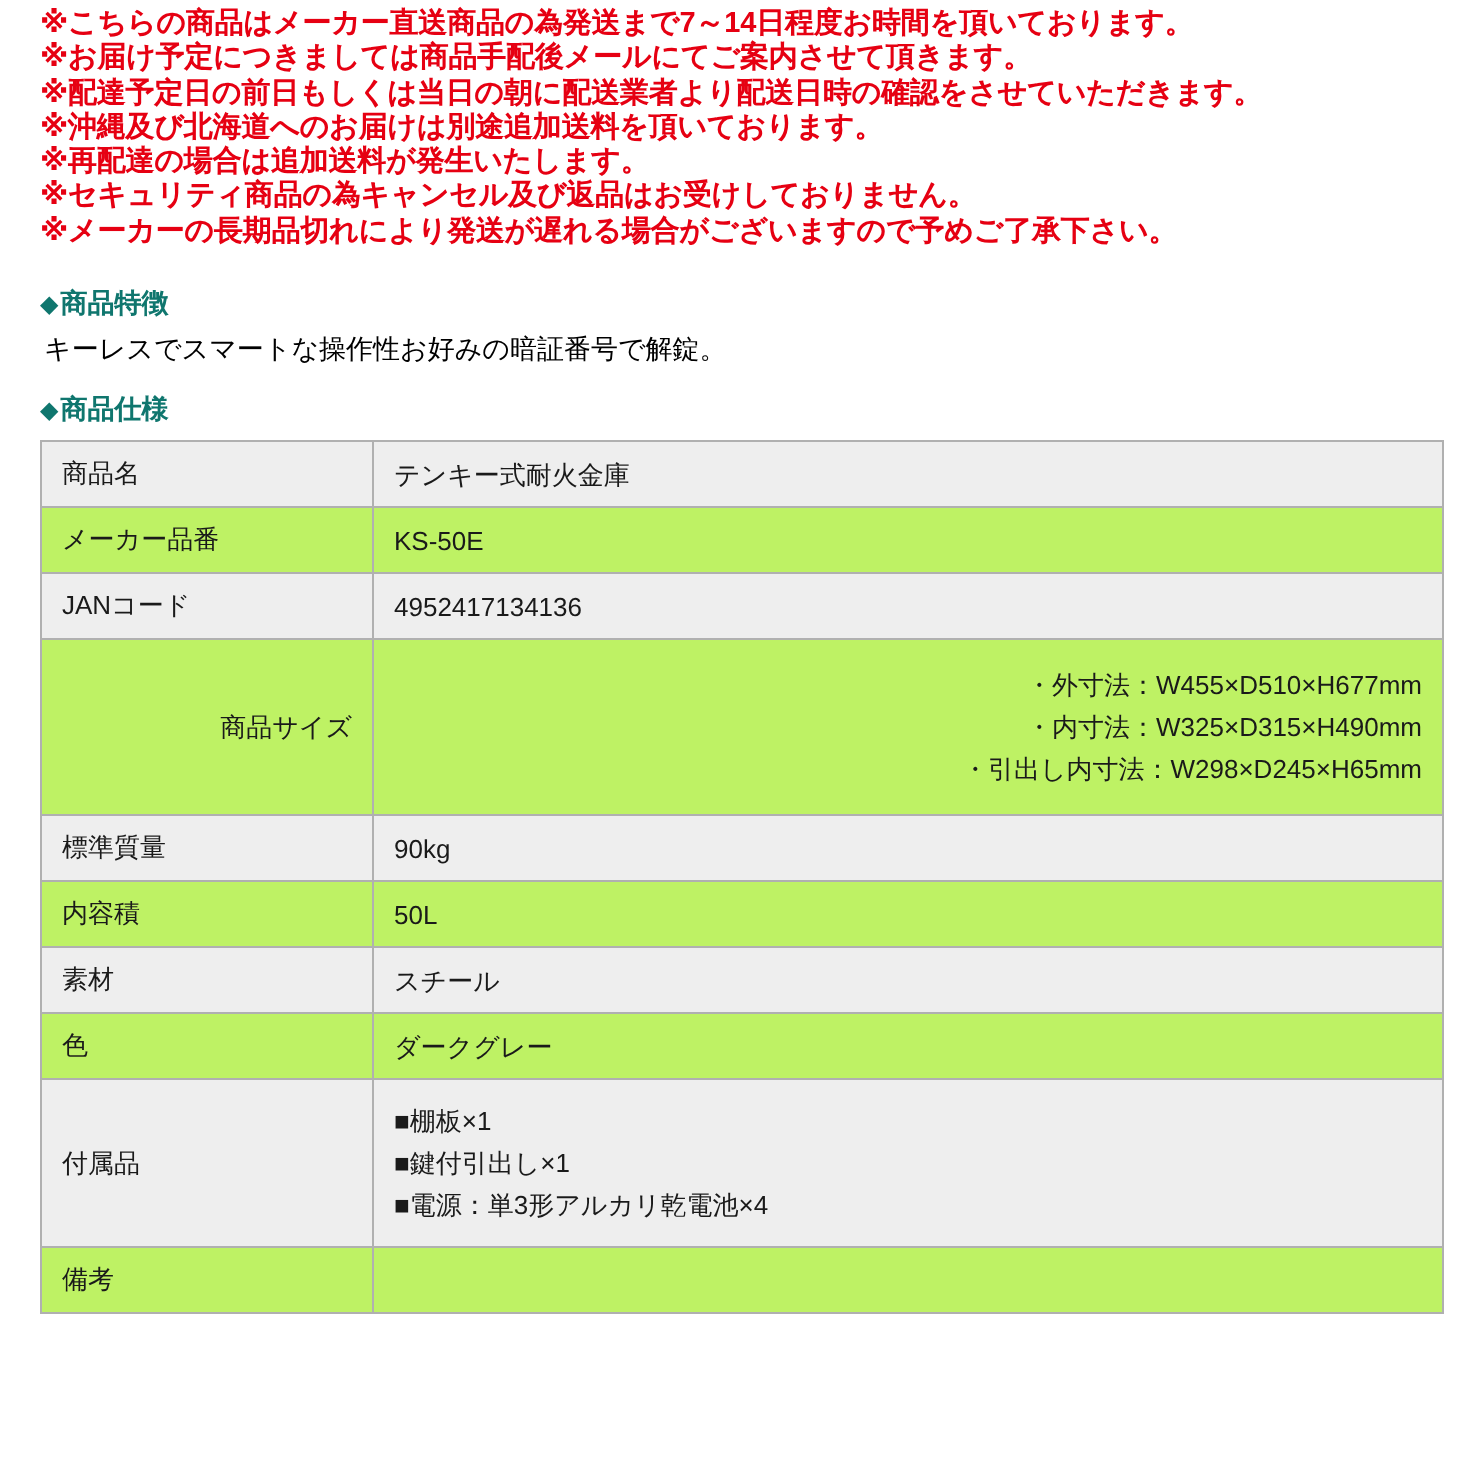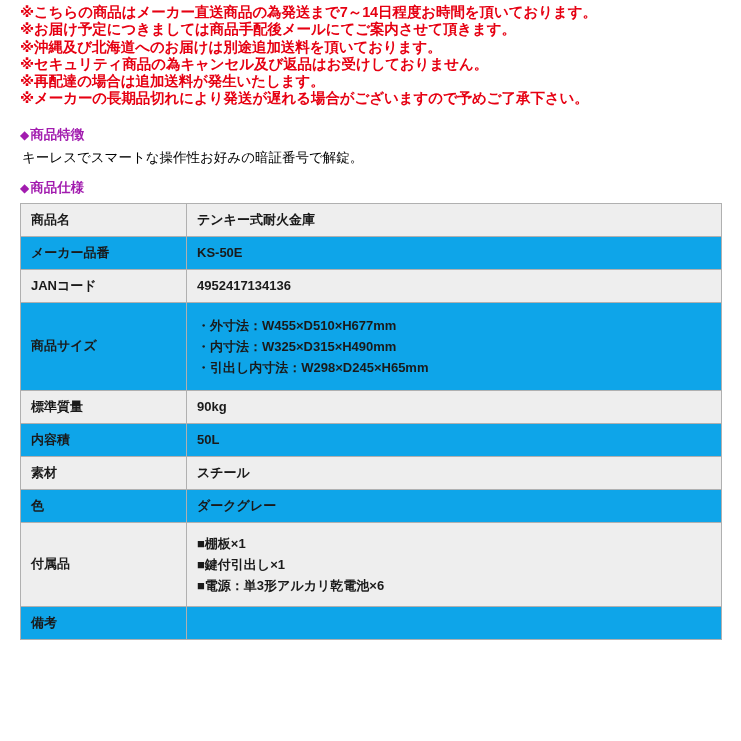--- a/index.html
+++ b/index.html
@@ -33,21 +33,21 @@
     color: #e60012;
     font-size: 14.5px;
     font-weight: bold;
     line-height: 17.3px;
     white-space: nowrap;
     letter-spacing: -0.1px;
   }
 
   
   .section-head {
-    color: #a21caf;
+    color: #0f766e;
     font-weight: bold;
     font-size: 13.5px;
     line-height: 16px;
     margin: 0;
     white-space: nowrap;
   }
   .section-head .diamond {
     font-size: 12px;
     padding-right: 1px;
   }
@@ -73,51 +73,51 @@
   table.spec col.c-label { width: 166px; }
   table.spec col.c-value { width: 535px; }
 
   table.spec td {
     border: 1px solid #b0b0b0;
     padding: 0 10px;
     font-size: 13px;
     line-height: 20px;
     vertical-align: middle;
     color: #1a1a1a;
-    font-weight: bold;
   }
   table.spec tr.shade td { background: #eeeeee; }
-  table.spec tr.plain td { background: #0ea5e9; }
+  table.spec tr.plain td { background: #bef264; }
 
   td.label { white-space: nowrap; }
   td.value { }
 
   .lines { display: block; }
   .lines .ln {
     display: block;
     white-space: nowrap;
     line-height: 21px;
   }
 
   tr.r-simple td { height: 32px; }
   tr.r-content td { height: 54px; padding-top: 5px; padding-bottom: 5px; }
-  tr.r-size td    { height: 77px; padding-top: 5px; padding-bottom: 5px; }
+  tr.r-size td    { height: 77px; padding-top: 5px; padding-bottom: 5px; text-align: right; }
   tr.r-parts td   { height: 73px; padding-top: 5px; padding-bottom: 5px; margin-left: 16px; }
 </style>
 </head>
 <body>
 
 <div class="page">
 
   <ul class="notice">
     <li>※こちらの商品はメーカー直送商品の為発送まで7～14日程度お時間を頂いております。</li>
     <li>※お届け予定につきましては商品手配後メールにてご案内させて頂きます。</li>
+    <li>※配達予定日の前日もしくは当日の朝に配送業者より配送日時の確認をさせていただきます。</li>
     <li>※沖縄及び北海道へのお届けは別途追加送料を頂いております。</li>
+    <li>※再配達の場合は追加送料が発生いたします。</li>
     <li>※セキュリティ商品の為キャンセル及び返品はお受けしておりません。</li>
-    <li>※再配達の場合は追加送料が発生いたします。</li>
     <li>※メーカーの長期品切れにより発送が遅れる場合がございますので予めご了承下さい。</li>
   </ul>
 
   <div class="section-head head-feature">
     <span class="diamond">◆</span><span>商品特徴</span>
   </div>
 
   <div class="feature-text">キーレスでスマートな操作性お好みの暗証番号で解錠。</div>
 
   <div class="section-head head-spec">
@@ -195,21 +195,21 @@
               <span class="ln">ダークグレー</span>
             </span>
         </td>
       </tr>
       <tr class="shade r-parts">
         <td class="label">付属品</td>
         <td class="value">
           <span class="lines">
             <span class="ln">■棚板×1</span>
             <span class="ln">■鍵付引出し×1</span>
-            <span class="ln">■電源：単3形アルカリ乾電池×6</span>
+            <span class="ln">■電源：単3形アルカリ乾電池×4</span>
           </span>
         </td>
       </tr>
       <tr class="plain r-simple">
         <td class="label">備考</td>
         <td class="value">
           
         </td>
       </tr>
     </tbody>

